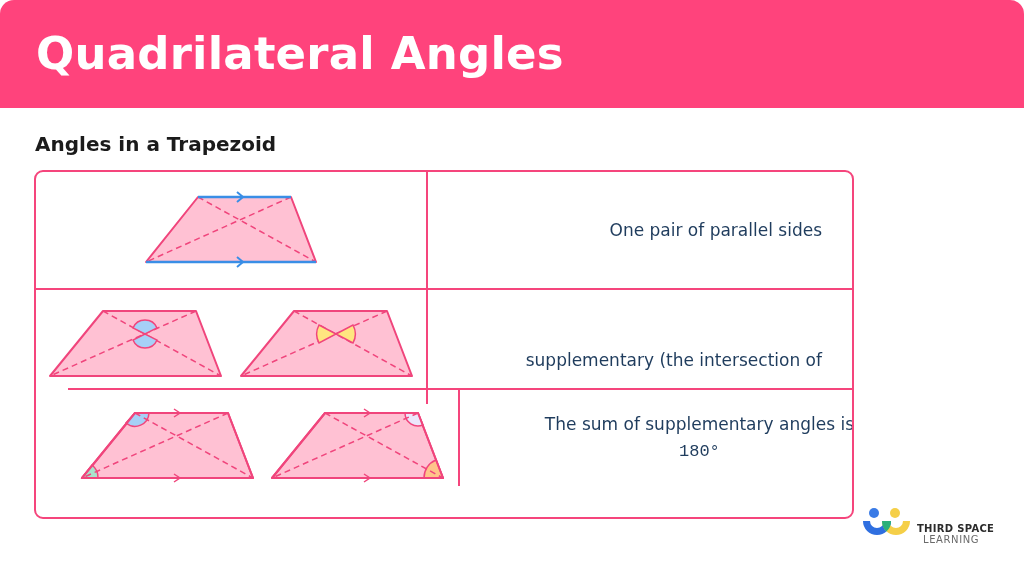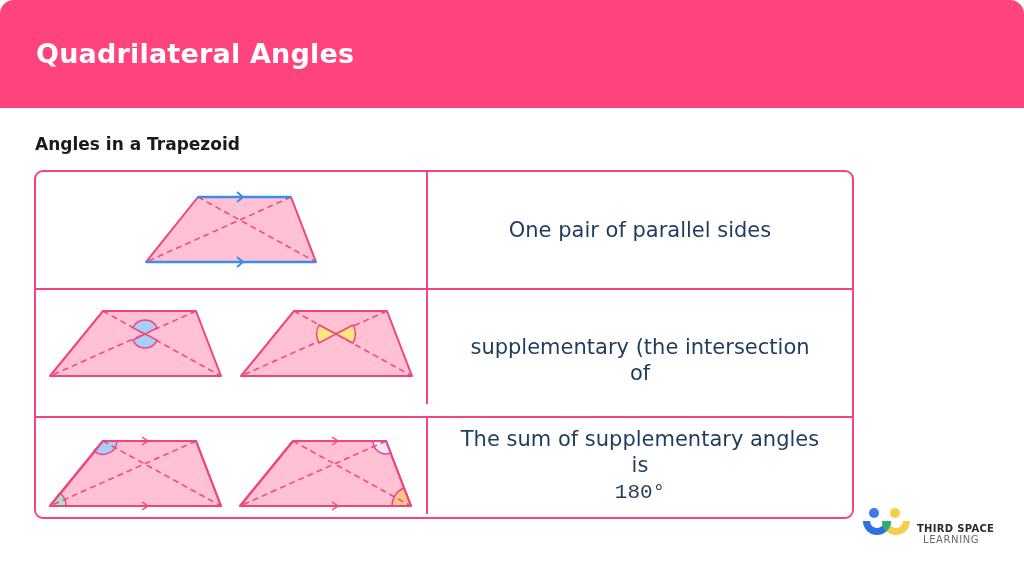--- a/index.html
+++ b/index.html
@@ -8,46 +8,46 @@
     background: #ffffff;
     font-family: "DejaVu Sans", "Liberation Sans", sans-serif;
   }
   .header {
     position: absolute; left: 0; top: 0; width: 1024px; height: 108px;
     background: #ff437c;
     border-radius: 14px 14px 0 0;
   }
   .header-title {
     position: absolute; left: 36px; top: 28px;
-    color: #ffffff; font-size: 27px; font-weight: 600; letter-spacing: 0.2px;
+    color: #ffffff; font-size: 45px; font-weight: 600; letter-spacing: 0.2px;
     line-height: 52px; white-space: nowrap;
   }
   .subtitle {
     position: absolute; left: 35px; top: 132px;
-    font-size: 17px; font-weight: bold; color: #1b1b1b; line-height: 24px;
+    font-size: 20px; font-weight: bold; color: #1b1b1b; line-height: 24px;
     white-space: nowrap;
   }
   .table {
     position: absolute; left: 34px; top: 170px; width: 820px; height: 349px;
     border: 2px solid #f5457c; border-radius: 9px; box-sizing: border-box;
     overflow: hidden;
   }
   .row {
     position: absolute; left: 0; width: 100%; box-sizing: border-box;
   }
   .row + .row { border-top: 2px solid #f5457c; }
   .cell-fig {
     position: absolute; left: 0; top: 0; width: 392px; height: 100%;
     border-right: 2px solid #f5457c; box-sizing: border-box;
   }
   .cell-text {
     position: absolute; left: 392px; top: 0; right: 0; height: 100%;
-    display: flex; align-items: center; justify-content: center;
+    display: flex; align-items: center; justify-content: flex-end;
     text-align: center;
-    color: #1f3c5d; font-size: 21px; line-height: 26px;
+    color: #1f3c5d; font-size: 17px; line-height: 26px;
     padding: 0 30px; box-sizing: border-box;
   }
   .deg { font-family: Liberation Mono, monospace; }
   svg.fig { position: absolute; left: 0; top: 0; }
   .logo {
     position: absolute; left: 861px; top: 507px; width: 160px; height: 32px;
   }
   .logo-text {
     position: absolute; left: 56px; top: 16px; font-size: 10px; line-height: 11px;
     white-space: nowrap;
@@ -104,21 +104,21 @@
       </svg>
     </div>
     <div class="cell-text">
       <span>
         <br>
         <span>supplementary (the intersection of</span><br>
       </span>
     </div>
   </div>
 
-  <div class="row" style="top:244px; height:98px;">
+  <div class="row" style="top:216px; height:98px;margin-left:32px;">
     <div class="cell-fig">
       <svg class="fig" width="392" height="113" viewBox="0 0 392 113">
 
         <polygon points="67,23 160,23 185,88 14,88" fill="#ffc1d3" stroke="#f0457c" stroke-width="2" stroke-linejoin="round"></polygon>
         <path d="M14,88 L30,88 A16,16 0 0 0 24,75 Z" fill="#a8e3cc" stroke="#f0457c" stroke-width="1.5"></path>
         <path d="M67,23 L81,23 A14,14 0 0 1 58,33 Z" fill="#a6d0f7" stroke="#f0457c" stroke-width="1.5"></path>
         <line x1="67" y1="23" x2="185" y2="88" stroke="#f0457c" stroke-width="1.5" stroke-dasharray="6,4"></line>
         <line x1="160" y1="23" x2="14" y2="88" stroke="#f0457c" stroke-width="1.5" stroke-dasharray="6,4"></line>
         <polygon points="67,23 160,23 185,88 14,88" fill="none" stroke="#f0457c" stroke-width="2" stroke-linejoin="round"></polygon>
         <polyline points="106,19 112,23 106,27" fill="none" stroke="#f0457c" stroke-width="1.5"></polyline>

